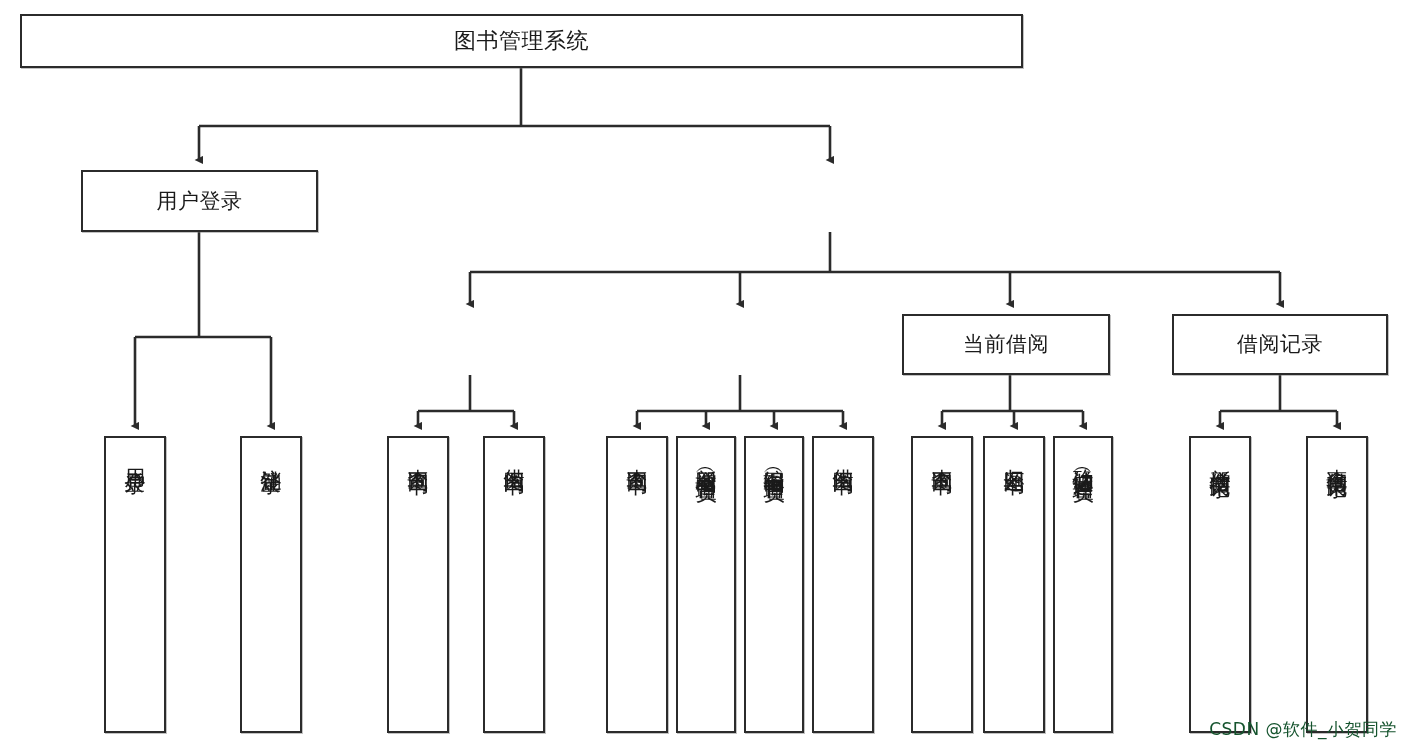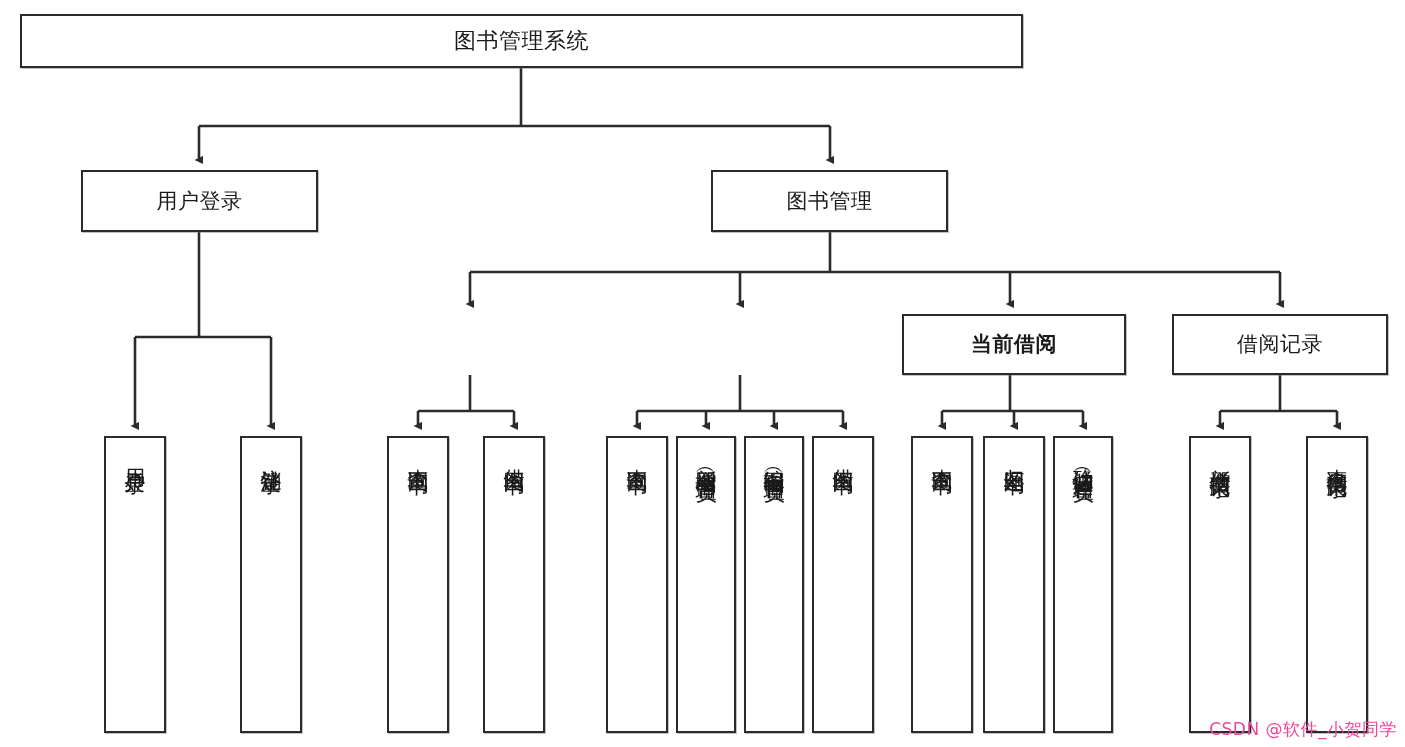--- a/index.html
+++ b/index.html
@@ -55,21 +55,21 @@
     letter-spacing: 2px;
     white-space: normal;
     max-height: 280px;
   }
   .node-box.root .node-label { font-size: 22px; text-align: center; }
   .watermark {
     position: absolute;
     right: 8px;
     bottom: 6px;
     font-size: 17px;
-    color: #ec4899;
+    color: #14532d;
     white-space: nowrap;
     letter-spacing: 0.5px;
     pointer-events: none;
   }
 </style>
 </head>
 <body>
 
 <div id="diagram-root">
 
@@ -125,25 +125,22 @@
     </g>
   </svg>
 
   <div class="node-box root" style="left:20px; top:14px; width:1003px; height:54px;">
     <span class="node-label">图书管理系统</span>
   </div>
 
   <div class="node-box" style="left:81px; top:170px; width:237px; height:62px;">
     <span class="node-label">用户登录</span>
   </div>
-  <div class="node-box" style="left:711px; top:170px; width:237px; height:62px;">
-    <span class="node-label">图书管理</span>
-  </div>
 
-  <div class="node-box" style="left:902px; top:314px; width:224px; height:61px;font-weight:bold;">
+  <div class="node-box" style="left:902px; top:314px; width:208px; height:61px;">
     <span class="node-label">当前借阅</span>
   </div>
   <div class="node-box" style="left:1172px; top:314px; width:216px; height:61px;align-items:center;">
     <span class="node-label">借阅记录</span>
   </div>
 
   <div class="node-box vertical" style="left:104px; top:436px; width:62px; height:297px;">
     <span class="node-label">用户登录</span>
   </div>
   <div class="node-box vertical" style="left:240px; top:436px; width:62px; height:297px;">

